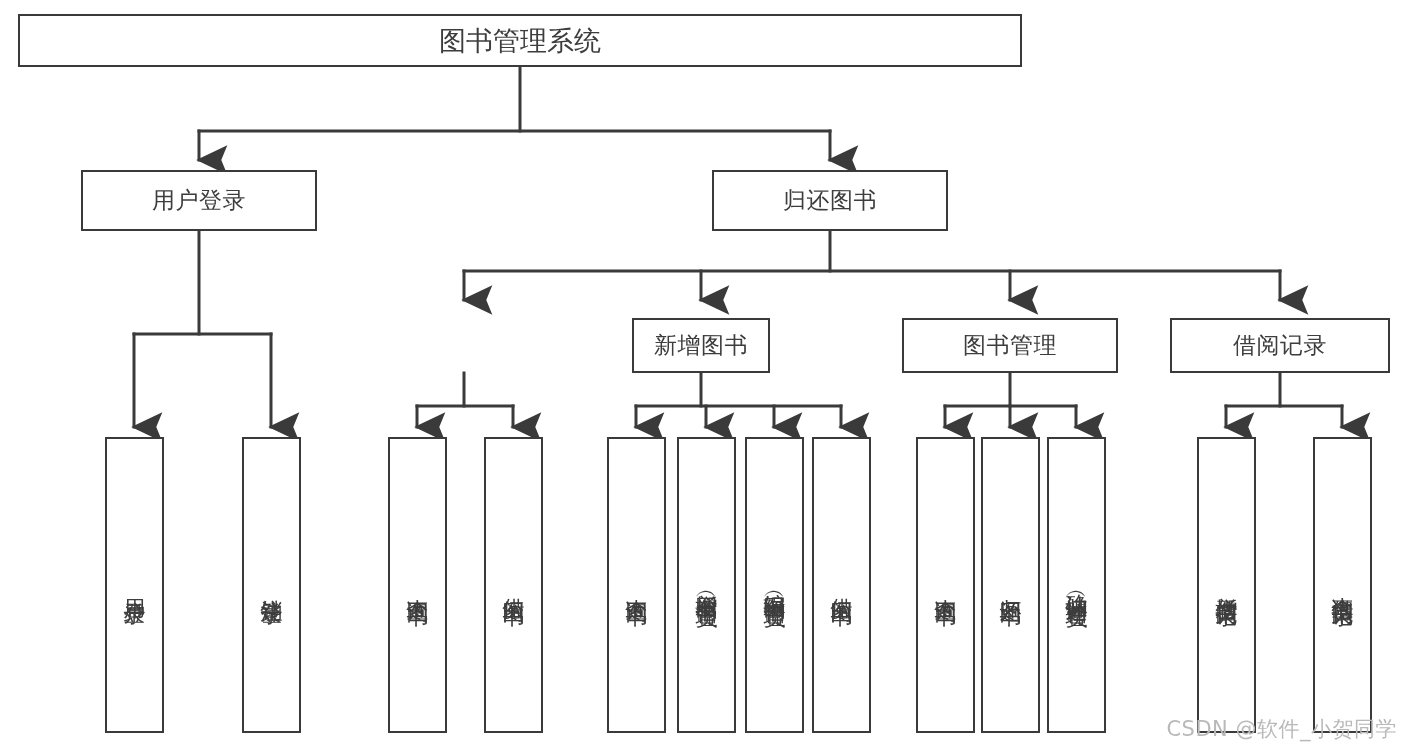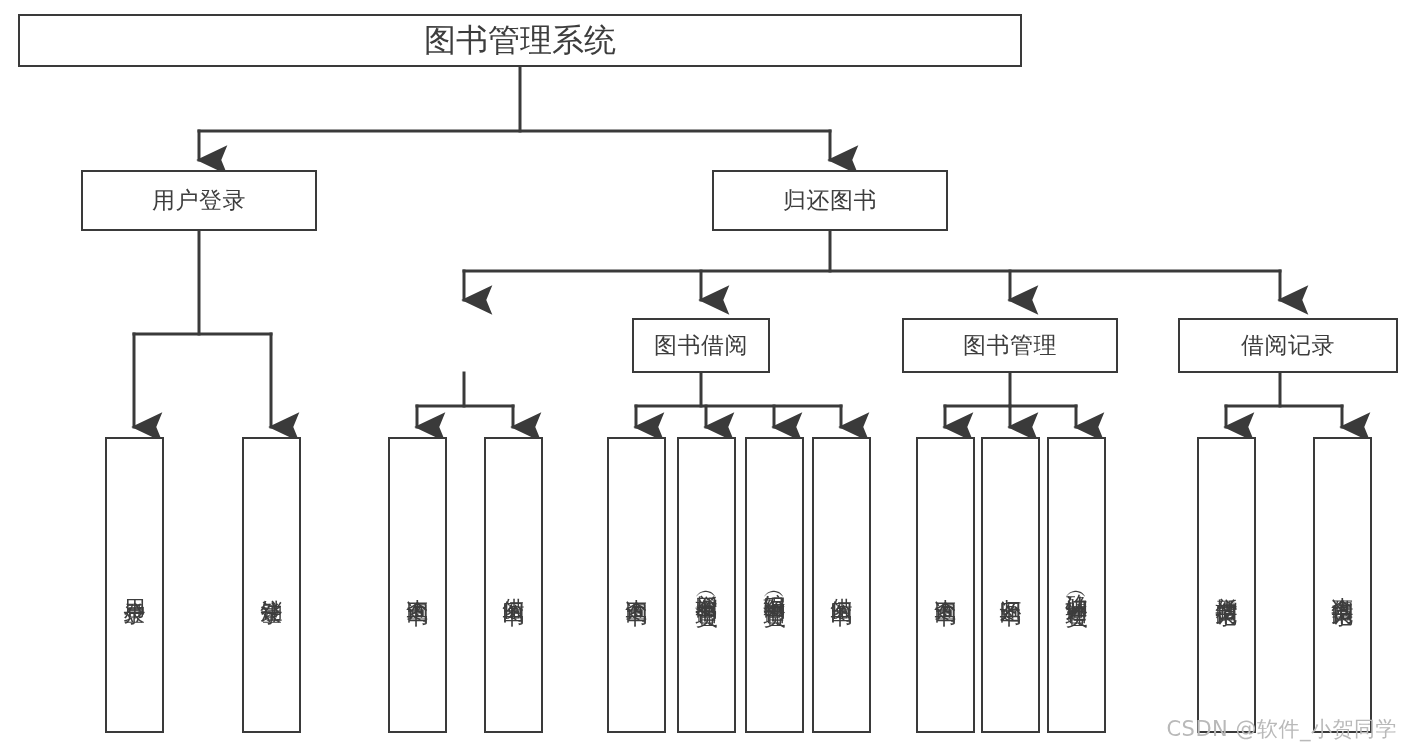--- a/index.html
+++ b/index.html
@@ -37,21 +37,21 @@
     justify-content: center;
     text-align: center;
     line-height: 1.18;
     z-index: 2;
   }
   .node.h {
     font-size: 23px;
     letter-spacing: 0.5px;
   }
   .node.root {
-    font-size: 32px;
+    font-size: 27px;
   }
   .node.v {
     font-size: 22px;
     writing-mode: vertical-rl;
     text-orientation: upright;
     letter-spacing: 2px;
     padding: 6px 0;
     -webkit-writing-mode: vertical-rl;
   }
   .node.v .vtext {
@@ -131,26 +131,26 @@
   </div>
 
   <div class="node h" style="left:81px; top:170px; width:236px; height:61px;">
     <span>用户登录</span>
   </div>
   <div class="node h" style="left:712px; top:170px; width:236px; height:61px;">
     <span>归还图书</span>
   </div>
 
   <div class="node h" style="left:632px; top:318px; width:138px; height:55px;">
-    <span>图书借阅</span>
+    <span>新增图书</span>
   </div>
   <div class="node h" style="left:902px; top:318px; width:216px; height:55px;">
     <span>图书管理</span>
   </div>
-  <div class="node h" style="left:1170px; top:318px; width:220px; height:55px;margin-left:8px;">
+  <div class="node h" style="left:1170px; top:318px; width:220px; height:55px;">
     <span>借阅记录</span>
   </div>
 
   <div class="node v" style="left:105px; top:437px; width:59px; height:296px;">
     <span class="vtext">用户登录</span>
   </div>
   <div class="node v" style="left:242px; top:437px; width:59px; height:296px;">
     <span class="vtext">注销登录</span>
   </div>
 

